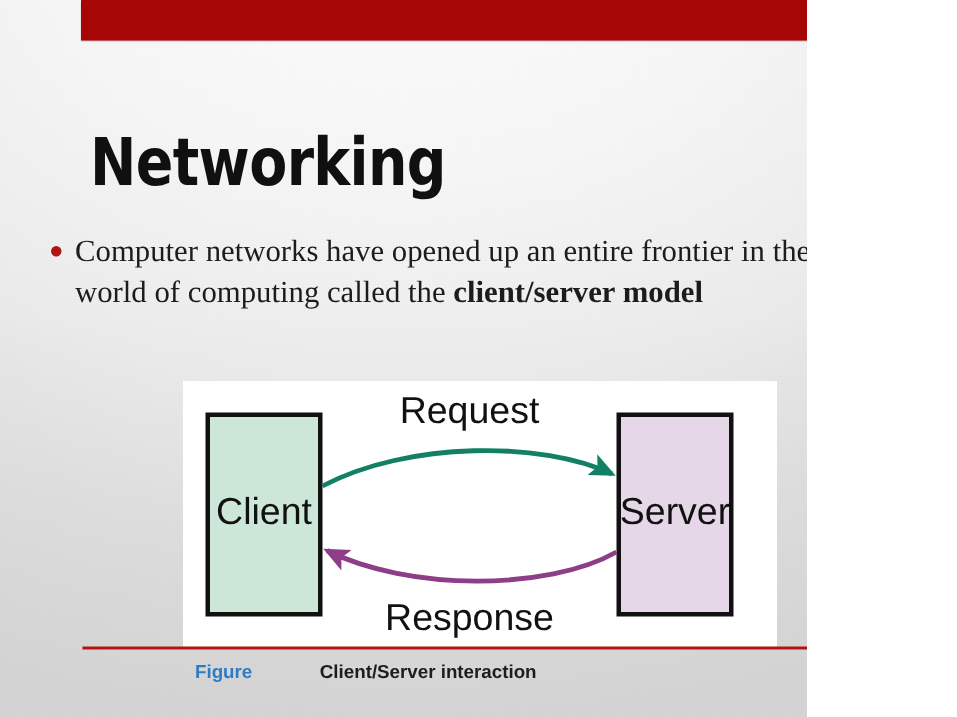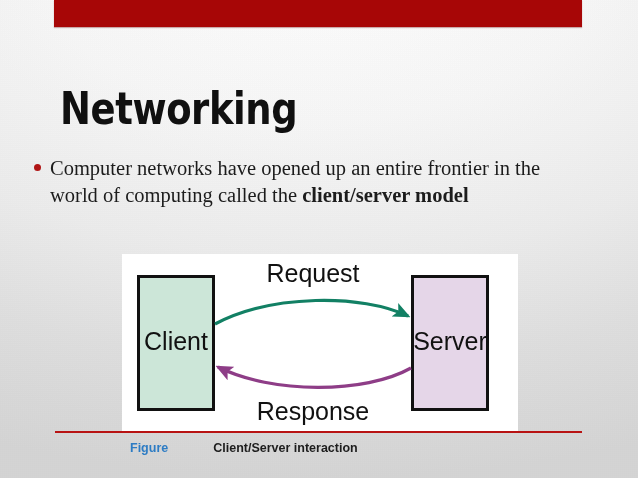--- a/index.html
+++ b/index.html
@@ -12,21 +12,21 @@
     overflow: hidden;
     font-family: "Liberation Sans", sans-serif;
     position: relative;
     background: #ffffff;
   }
 
   
   #slide {
     position: absolute;
     left: 0; top: 0;
-    width: 638px;
+    width: 538px;
     height: 478px;
     background:
       radial-gradient(ellipse 140% 110% at 50% -10%, #fdfdfd 0%, #f6f6f6 32%, #ebebeb 58%, #dedede 78%, #d4d4d4 100%);
     overflow: hidden;
   }
   
   #slide::after {
     content: "";
     position: absolute;
     left: 0; top: 0; right: 0; bottom: 0;

